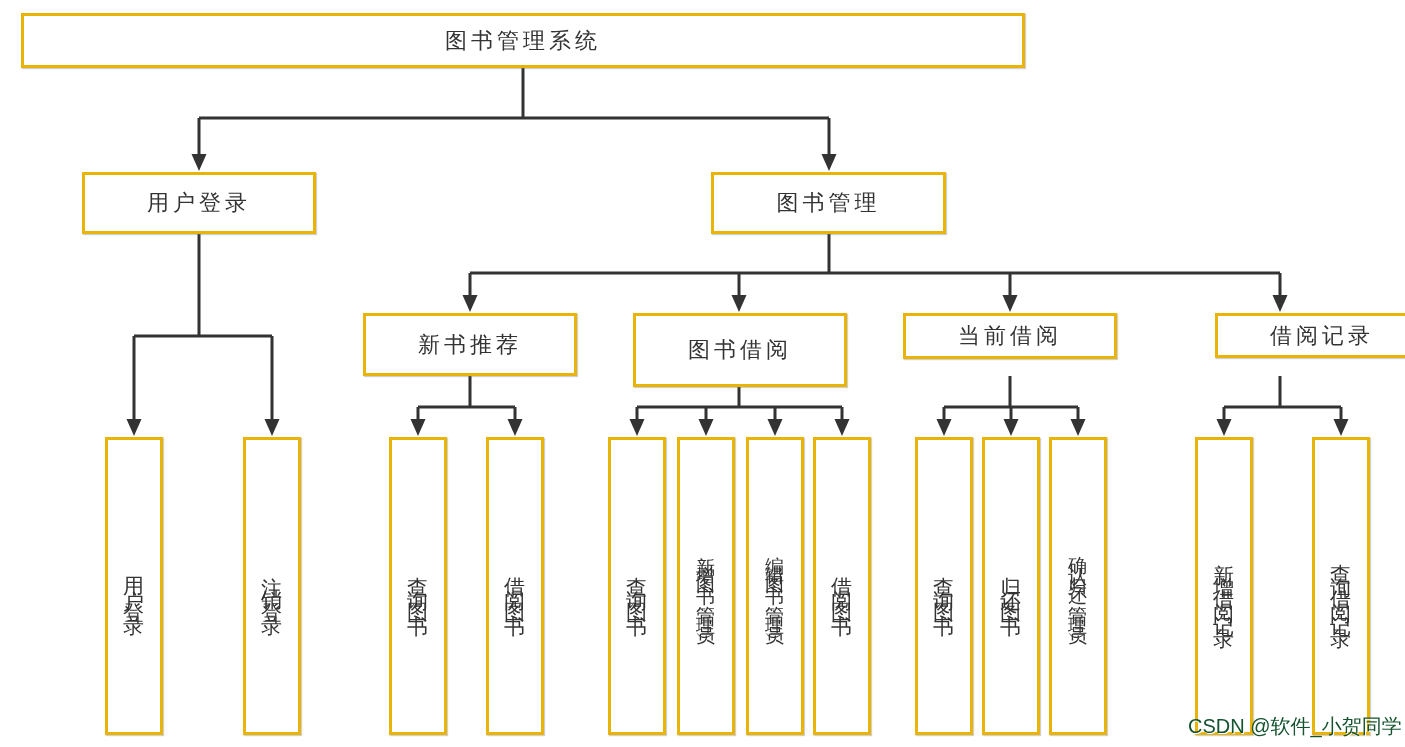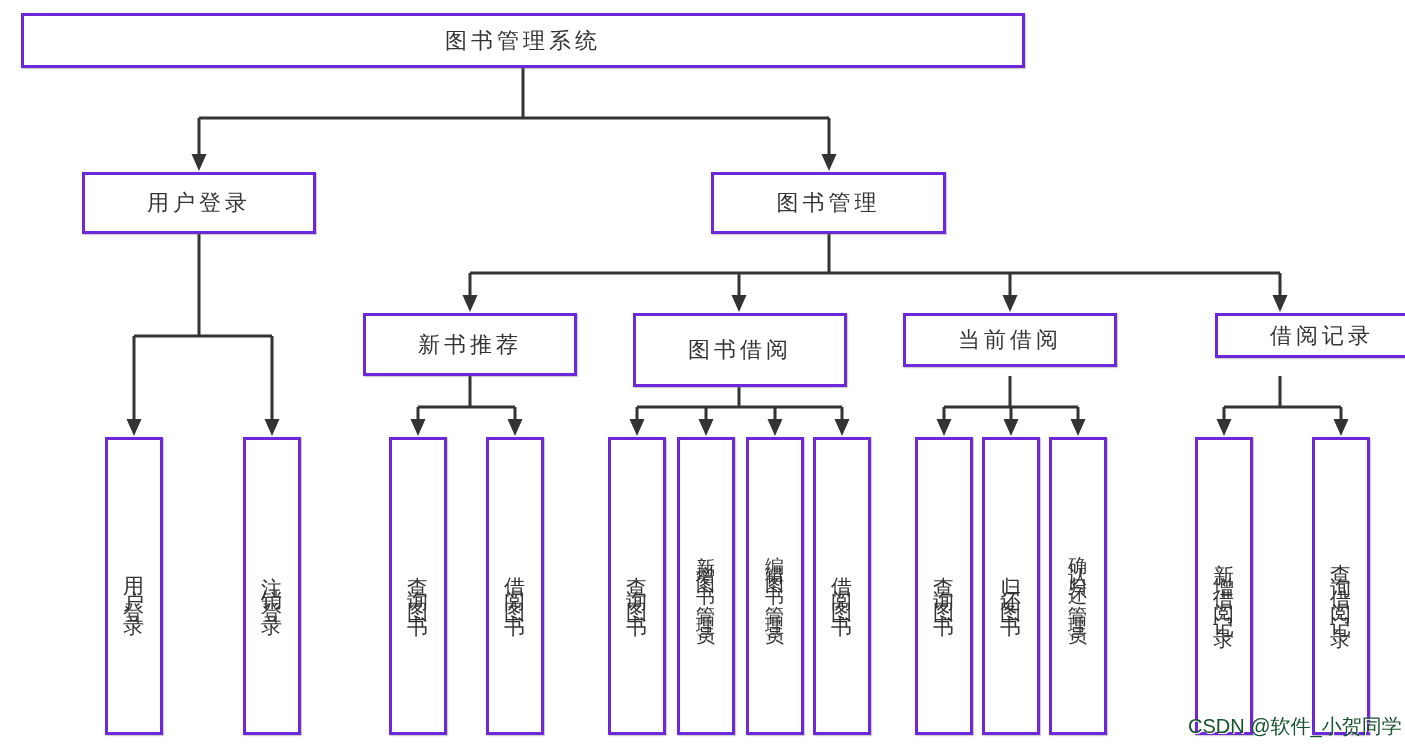--- a/index.html
+++ b/index.html
@@ -19,21 +19,21 @@
   .connectors {
     position: absolute;
     left: 0;
     top: 0;
     width: 1405px;
     height: 747px;
   }
   .box {
     position: absolute;
     box-sizing: border-box;
-    border: 3px solid #6d28d9;
+    border: 3px solid #eab308;
     background: #ffffff;
     display: flex;
     align-items: center;
     justify-content: center;
     box-shadow: 1px 1px 1px rgba(120,120,120,0.35);
   }
   .hbox span {
     font-size: 22px;
     letter-spacing: 4px;
     color: #333333;
@@ -60,21 +60,21 @@
     text-shadow: 1px 1px 0 #ffffff;
     white-space: nowrap;
     z-index: 5;
   }
   
   #node-root            { left: 21px;   top: 13px;  width: 1004px; height: 55px; }
   #node-user-login      { left: 82px;   top: 172px; width: 234px;  height: 62px; }
   #node-book-mgmt       { left: 711px;  top: 172px; width: 235px;  height: 62px; }
   #node-new-books       { left: 363px;  top: 313px; width: 214px;  height: 63px; }
   #node-book-borrow     { left: 633px;  top: 313px; width: 214px;  height: 74px; }
-  #node-current-borrow  { left: 903px;  top: 313px; width: 214px;  height: 54px; }
+  #node-current-borrow  { left: 903px;  top: 313px; width: 214px;  height: 46px; }
   #node-borrow-records  { left: 1215px; top: 313px; width: 214px;  height: 45px; }
   .leaf { top: 437px; width: 58px; height: 298px; }
   #leaf-user-login      { left: 105px;  }
   #leaf-logout          { left: 243px;  }
   #leaf-nb-query        { left: 389px;  }
   #leaf-nb-borrow       { left: 486px;  }
   #leaf-bb-query        { left: 608px;  }
   #leaf-bb-add          { left: 677px;  }
   #leaf-bb-edit         { left: 746px;  }
   #leaf-bb-borrow       { left: 813px;  }

